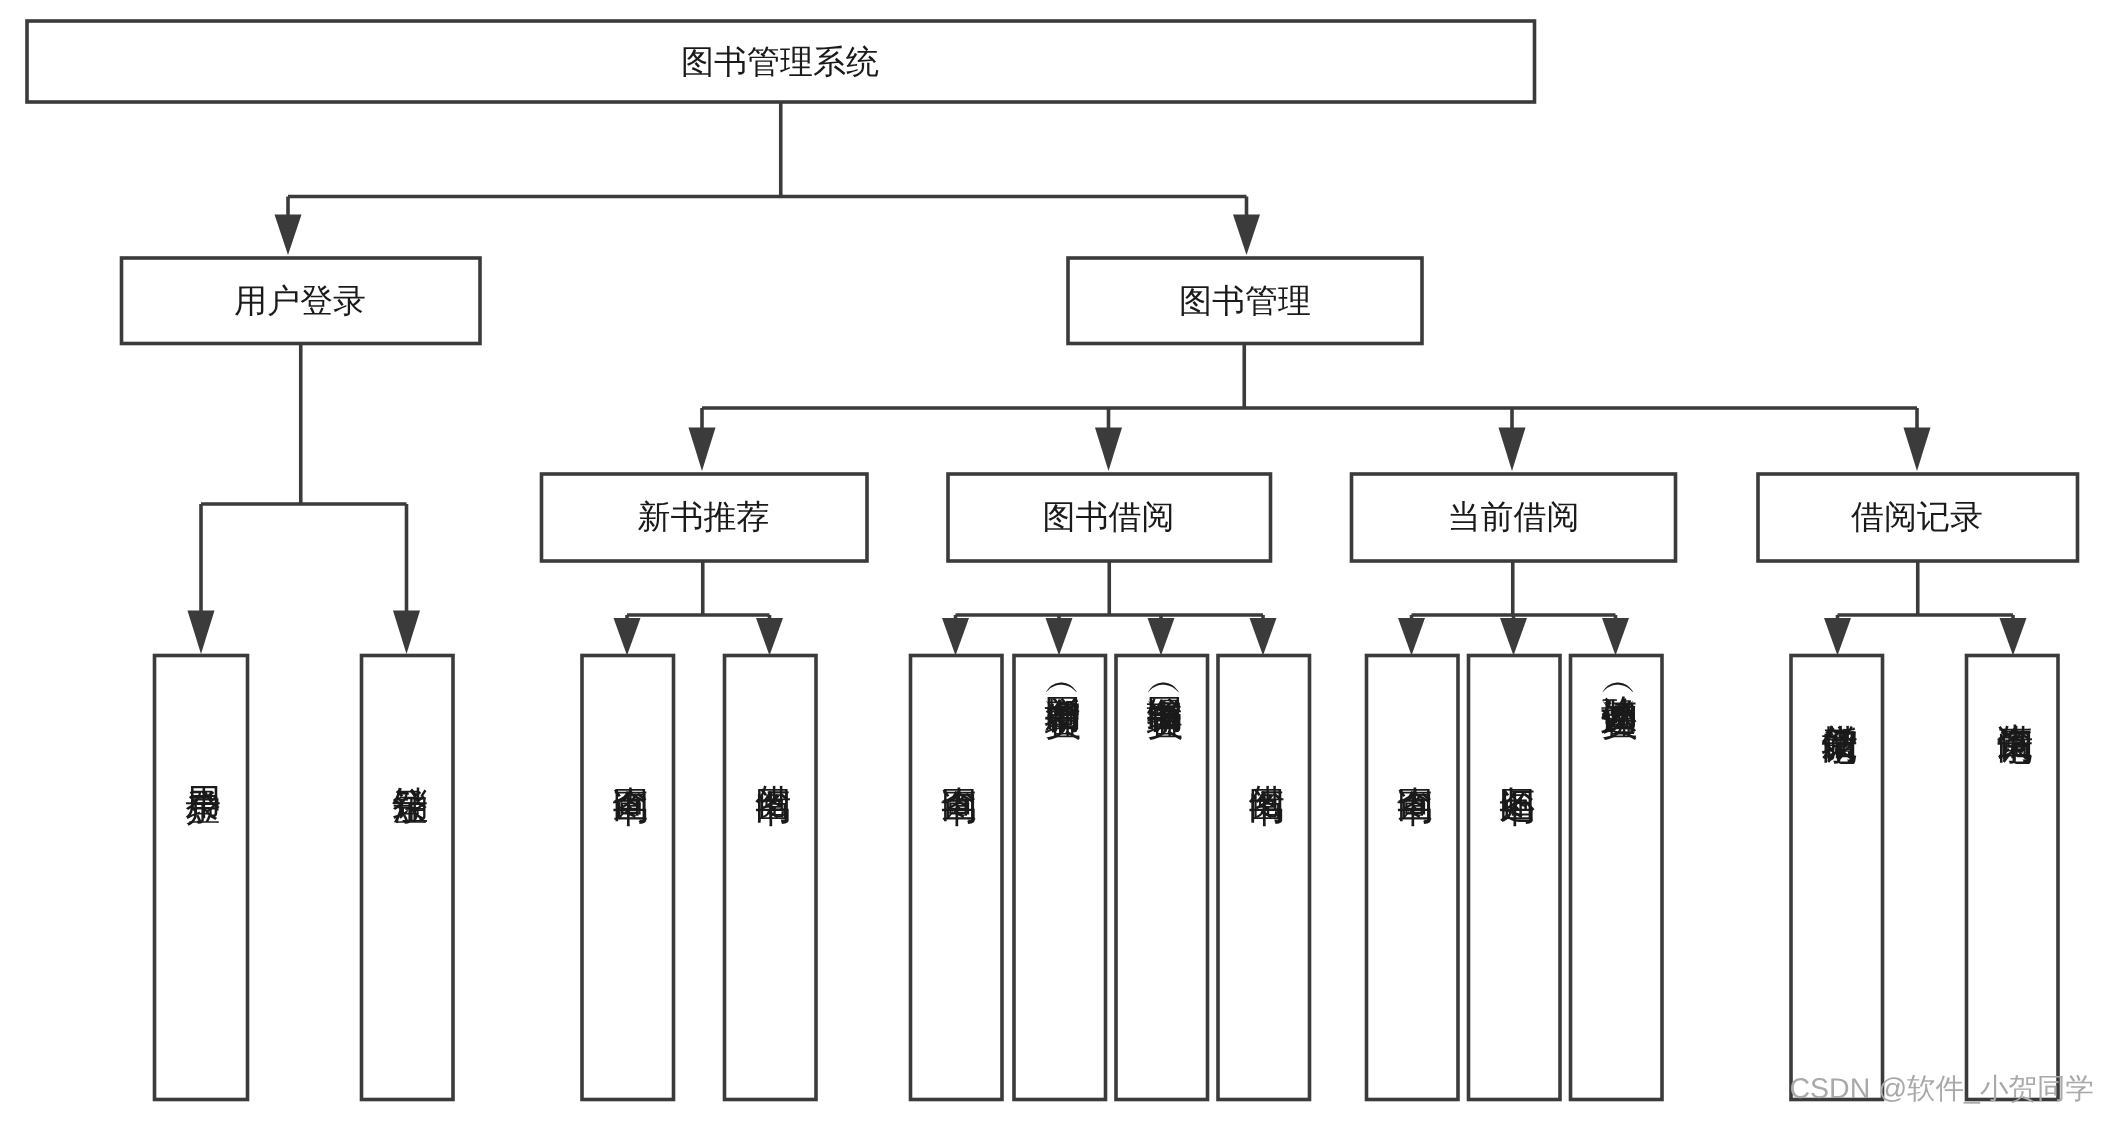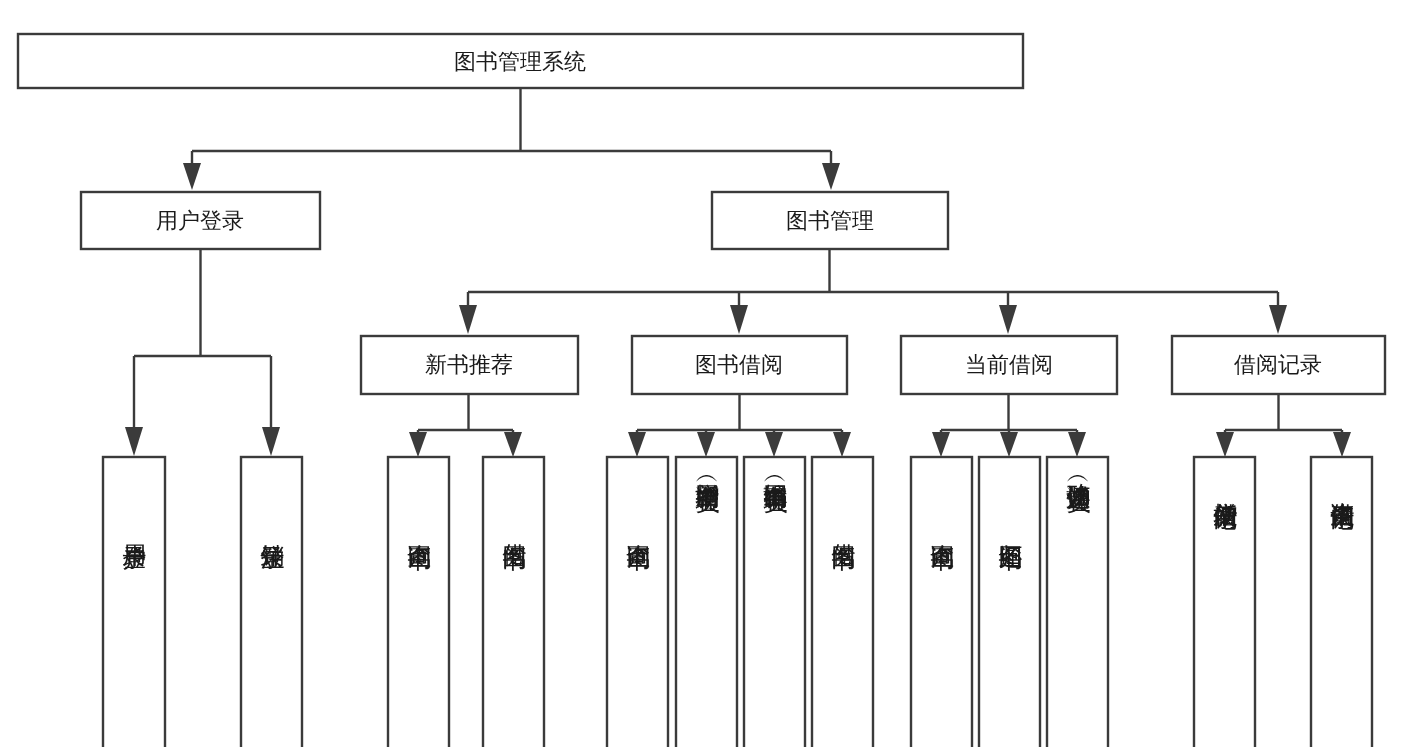--- a/index.html
+++ b/index.html
@@ -11,21 +11,20 @@
     width: 1405px;
     height: 747px;
     font-family: "Liberation Sans", "DejaVu Sans", sans-serif;
     overflow: hidden;
     position: relative;
   }
   #diagram-root {
     position: relative;
     width: 1405px;
     height: 595px;
-    margin-top: 20px;
   }
   svg#flow-svg {
     position: absolute;
     top: 0;
     left: 0;
     width: 1405px;
     height: 747px;
   }
   .node-box {
     fill: #ffffff;
@@ -201,14 +200,15 @@
   <div class="node-label-v" style="left:763px; top:444px;">编辑图书（管理员）</div>
   <div class="node-label-v" style="left:831px; top:505px;">借阅图书</div>
 
   <div class="node-label-v" style="left:930px; top:505px;">查询图书</div>
   <div class="node-label-v" style="left:998px; top:505px;">归还图书</div>
   <div class="node-label-v" style="left:1066px; top:444px;">确认归还（管理员）</div>
 
   <div class="node-label-v" style="left:1213px; top:463px;">新增借阅记录</div>
   <div class="node-label-v" style="left:1330px; top:463px;">查询借阅记录</div>
 
+  <div class="watermark">CSDN @软件_小贺同学</div>
 
 </div>
 
 </body></html>

